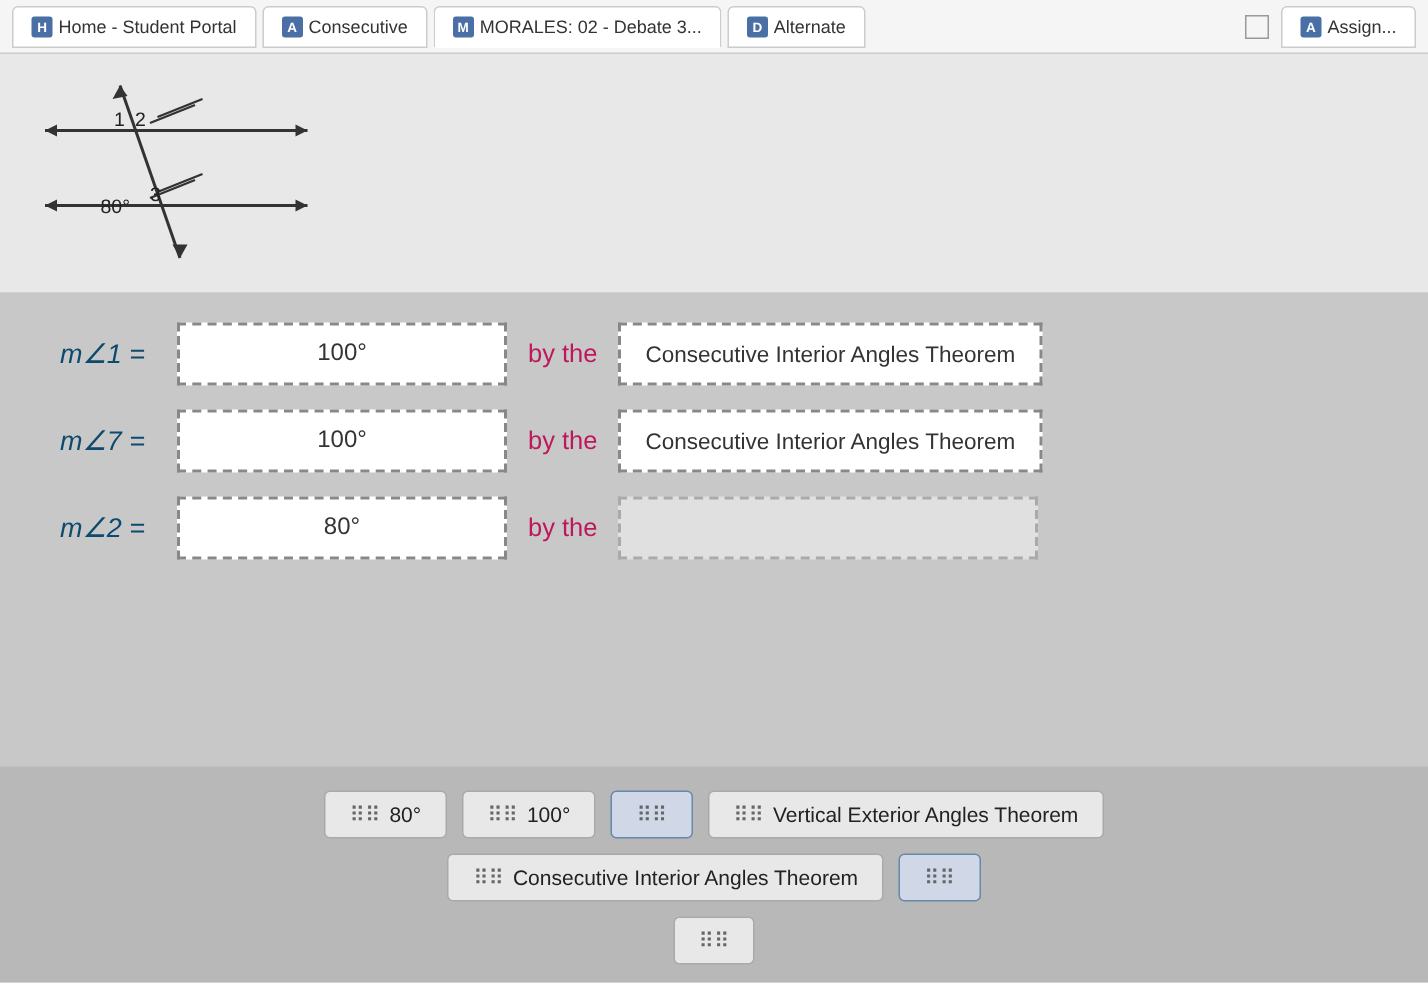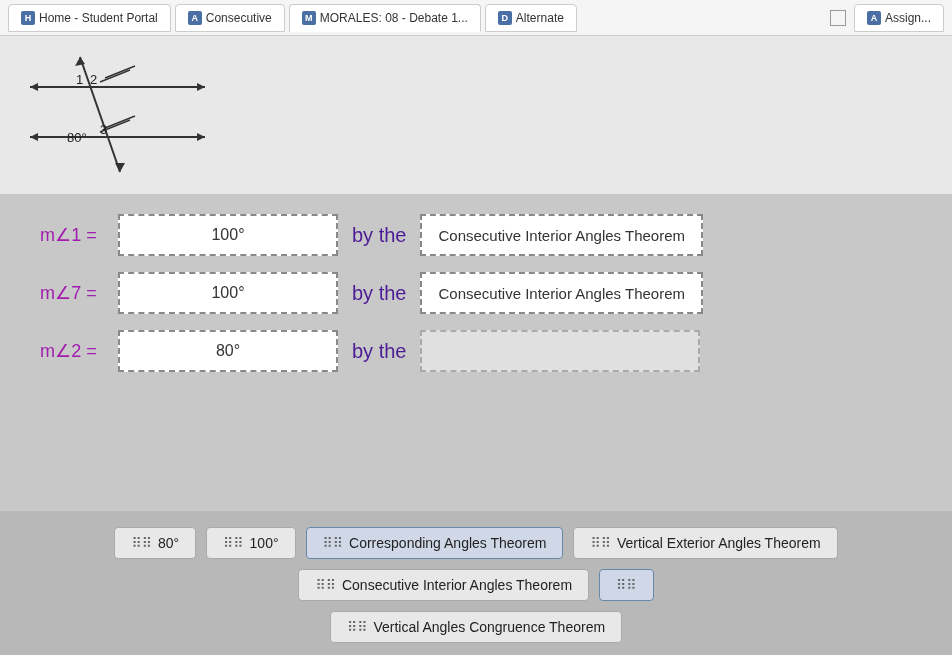--- a/index.html
+++ b/index.html
@@ -96,39 +96,40 @@
 
     
     .equation-row {
       display: flex;
       align-items: center;
       gap: 8px;
       margin-bottom: 4px;
     }
     .angle-label {
       font-size: 18px;
-      color: #a21caf;
+      color: #0c4a6e;
       min-width: 70px;
+      font-style: italic;
     }
     .dashed-box {
       border: 2px dashed #888;
       background: #fff;
       padding: 8px 16px;
       font-size: 16px;
       color: #333;
       min-width: 220px;
       text-align: center;
       min-height: 42px;
       display: flex;
       align-items: center;
       justify-content: center;
     }
     .by-the-label {
-      font-size: 20px;
-      color: #4c1d95;
+      font-size: 17px;
+      color: #be185d;
       padding: 0 6px;
       white-space: nowrap;
     }
     .theorem-box {
       border: 2px dashed #888;
       background: #fff;
       padding: 8px 16px;
       font-size: 15px;
       color: #333;
       min-width: 280px;
@@ -196,21 +197,21 @@
   <div class="nav-tab">
     <span class="tab-icon">H</span>
     <span>Home - Student Portal</span>
   </div>
   <div class="nav-tab">
     <span class="tab-icon">A</span>
     <span>Consecutive</span>
   </div>
   <div class="nav-tab nav-tab-active">
     <span class="tab-icon">M</span>
-    <span>MORALES: 08 - Debate 1...</span>
+    <span>MORALES: 02 - Debate 3...</span>
   </div>
   <div class="nav-tab">
     <span class="tab-icon">D</span>
     <span>Alternate</span>
   </div>
   <div class="nav-spacer"></div>
   <div class="nav-square"></div>
   <div class="nav-tab">
     <span class="tab-icon">A</span>
     <span>Assign...</span>
@@ -294,37 +295,35 @@
       <div class="answer-chip">
         <span class="drag-icon">⠿⠿</span>
         <span>80°</span>
       </div>
       <div class="answer-chip">
         <span class="drag-icon">⠿⠿</span>
         <span>100°</span>
       </div>
       <div class="answer-chip answer-chip-highlight">
         <span class="drag-icon">⠿⠿</span>
-        <span>Corresponding Angles Theorem</span>
       </div>
       <div class="answer-chip">
         <span class="drag-icon">⠿⠿</span>
         <span>Vertical Exterior Angles Theorem</span>
       </div>
     </div>
     <div class="answer-row">
       <div class="answer-chip">
         <span class="drag-icon">⠿⠿</span>
         <span>Consecutive Interior Angles Theorem</span>
       </div>
       <div class="answer-chip answer-chip-highlight2">
         <span class="drag-icon">⠿⠿</span>
       </div>
     </div>
     <div class="answer-row">
       <div class="answer-chip">
         <span class="drag-icon">⠿⠿</span>
-        <span>Vertical Angles Congruence Theorem</span>
       </div>
     </div>
   </div>
 
 </div>
 
 </body></html>

